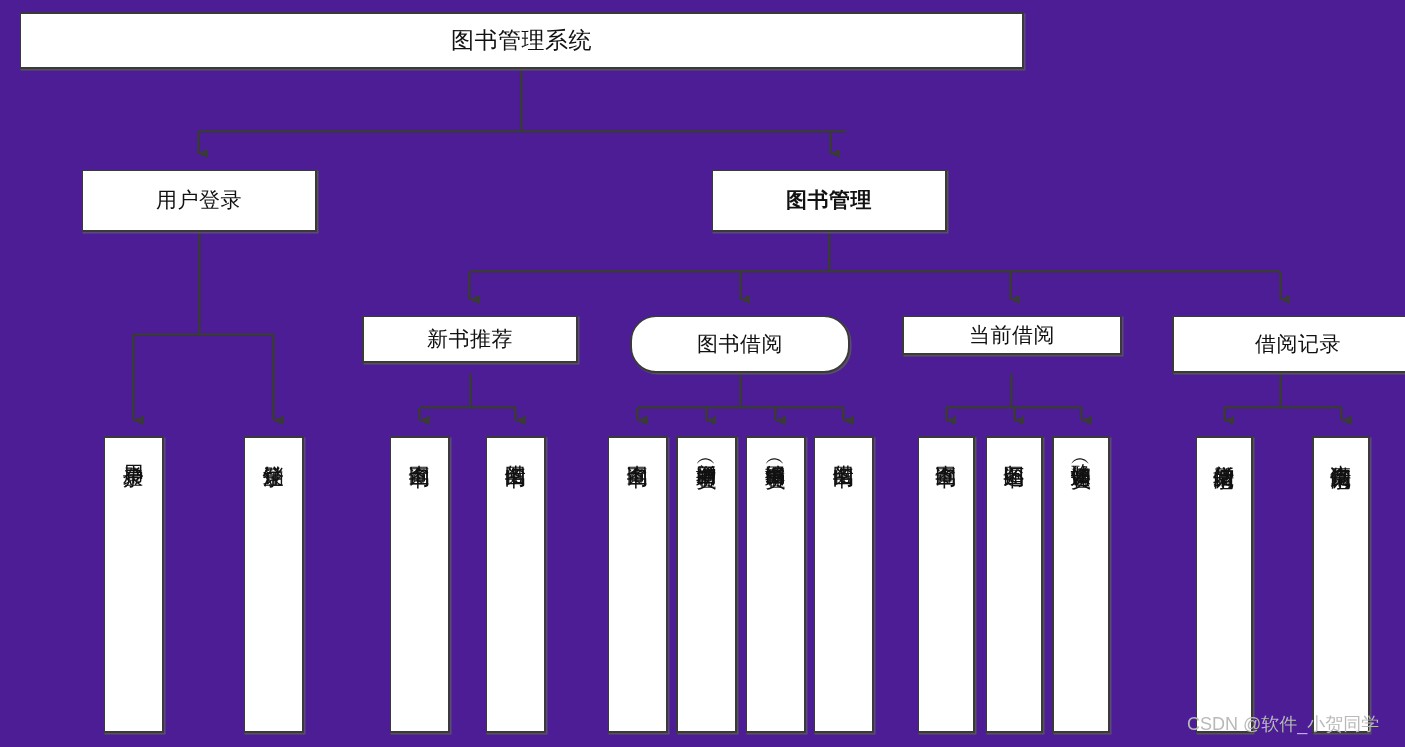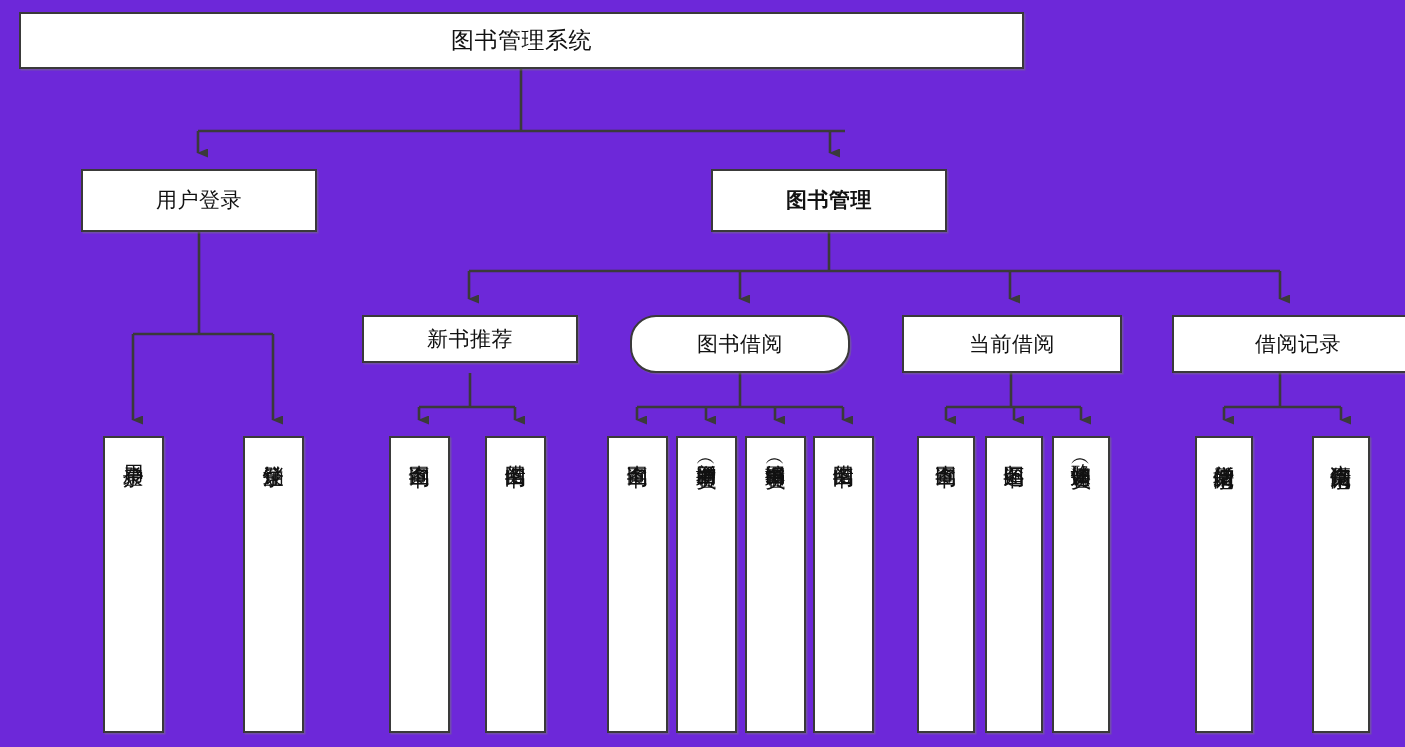--- a/index.html
+++ b/index.html
@@ -8,21 +8,21 @@
     background: #ffffff;
   }
   body {
     font-family: "Liberation Sans", "DejaVu Sans", sans-serif;
     color: #1a1a1a;
   }
   #canvas {
     position: relative;
     width: 1405px;
     height: 747px;
-    background: #6d28d9;
+    background: #4c1d95;
     overflow: hidden;
   }
   #wires {
     position: absolute;
     left: 0;
     top: 0;
     width: 1405px;
     height: 747px;
     pointer-events: none;
   }
@@ -143,21 +143,21 @@
   <div class="node lvl1" style="left: 711px; top: 169px; width: 236px; height: 63px; font-weight: bold;">
     <span class="label">图书管理</span>
   </div>
 
   <div class="node lvl2" style="left: 362px; top: 315px; width: 216px; height: 48px;">
     <span class="label">新书推荐</span>
   </div>
   <div class="node lvl2" style="left: 630px; top: 315px; width: 220px; height: 58px; border-radius: 26px;">
     <span class="label">图书借阅</span>
   </div>
-  <div class="node lvl2" style="left: 902px; top: 315px; width: 220px; height: 58px;">
+  <div class="node lvl2" style="left: 902px; top: 315px; width: 220px; height: 40px;">
     <span class="label">当前借阅</span>
   </div>
   <div class="node lvl2" style="left: 1172px; top: 315px; width: 252px; height: 58px;">
     <span class="label">借阅记录</span>
   </div>
 
   <div class="node leaf" style="left: 103px; top: 436px; width: 61px; height: 297px;">
     <span class="label">用户登录</span>
   </div>
   <div class="node leaf" style="left: 243px; top: 436px; width: 61px; height: 297px;">
@@ -194,14 +194,15 @@
     <span class="label">确认归还（管理员）</span>
   </div>
 
   <div class="node leaf" style="left: 1195px; top: 436px; width: 58px; height: 297px;">
     <span class="label">新增借阅记录</span>
   </div>
   <div class="node leaf" style="left: 1312px; top: 436px; width: 58px; height: 297px;">
     <span class="label">查询借阅记录</span>
   </div>
 
+  <div id="watermark">CSDN @软件_小贺同学</div>
 
 </div>
 
 </body></html>

